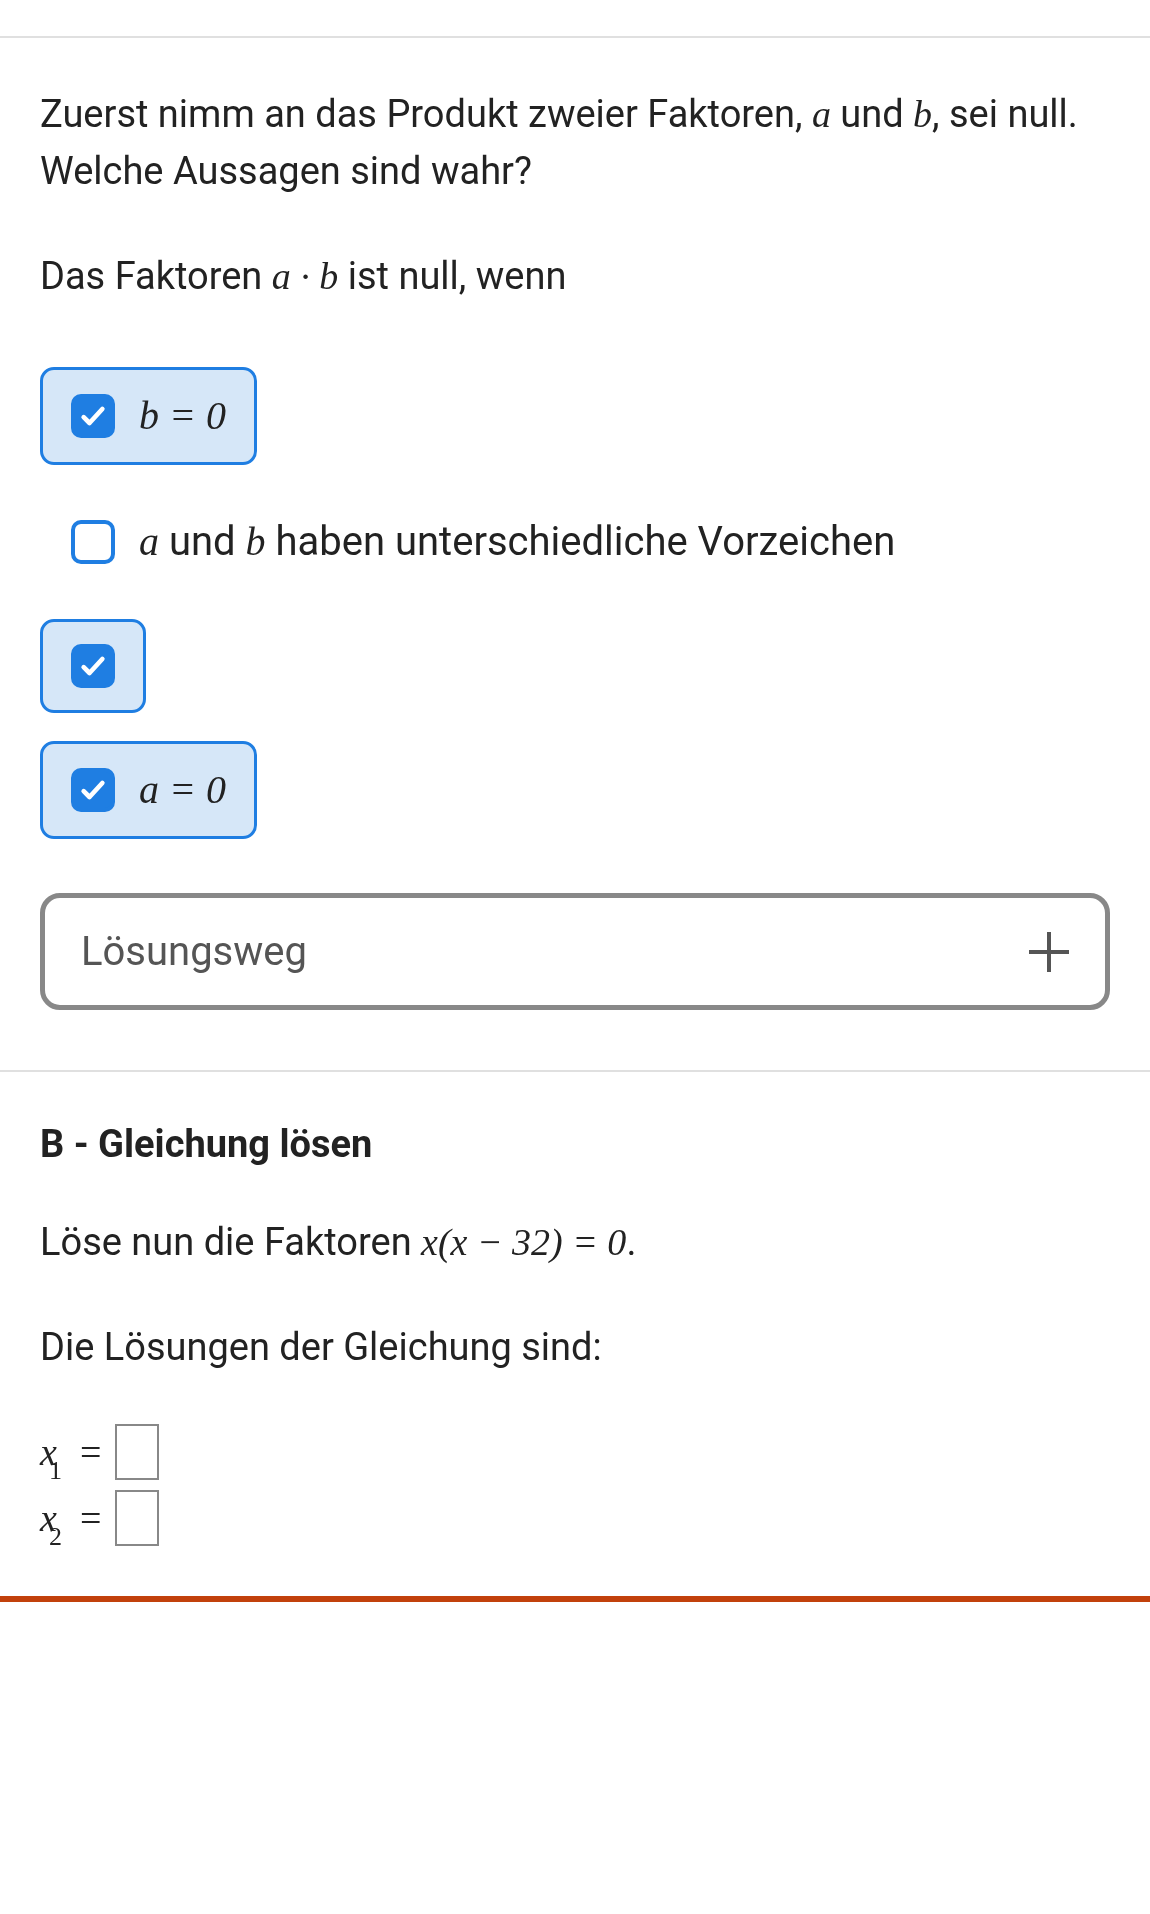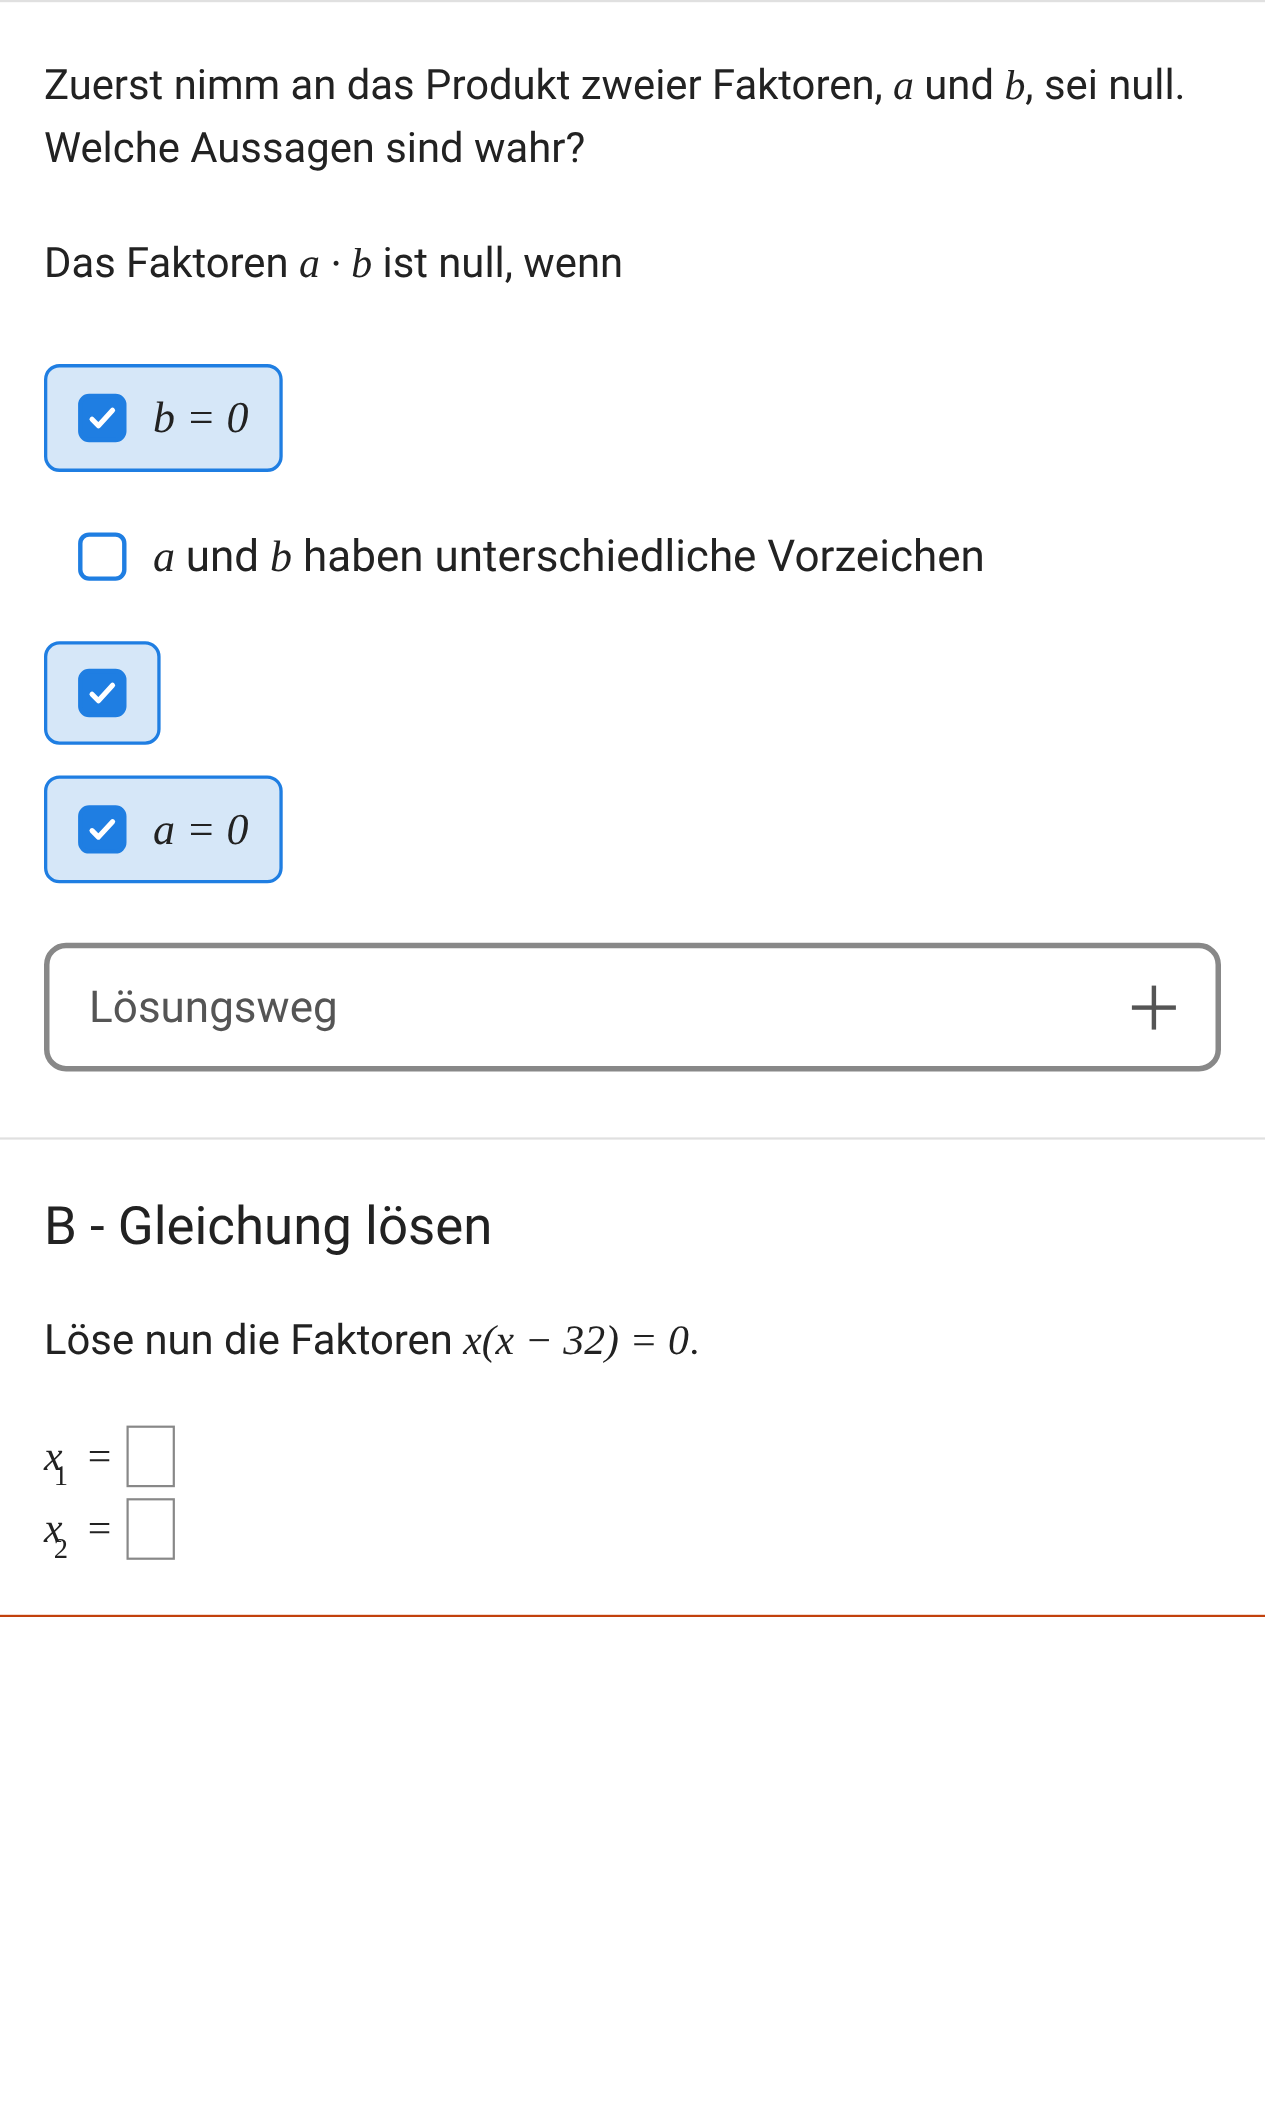--- a/index.html
+++ b/index.html
@@ -6,22 +6,23 @@
     margin: 0;
     padding: 0;
     background: #fff;
     color: #222;
     font-family: "Segoe UI", Roboto, Arial, Helvetica, sans-serif;
   }
   .page {
     width: 1150px;
     box-sizing: border-box;
     border-top: 2px solid #e0e0e0;
-    border-bottom: 2px solid #c2410c;
+    border-bottom: 6px solid #c2410c;
     padding: 48px 40px 40px 40px;
+    margin-top: 36px;
   }
   .para {
     font-size: 38px;
     line-height: 1.5;
     margin: 0 0 48px 0;
   }
   .math { font-style: italic; font-family: "Times New Roman", Georgia, serif; }
   .options {
     margin: 0 0 40px 0;
   }
@@ -90,22 +91,22 @@
     top: 0; bottom: 0; left: 50%; width: 4px; transform: translateX(-50%);
   }
 
   .divider {
     border: none;
     border-top: 2px solid #e0e0e0;
     margin: 0 -40px 50px -40px;
   }
 
   .section-heading {
-    font-weight: normal;
-    font-size: 48px;
+    font-weight: bold;
+    font-size: 38px;
     margin: 0 0 48px 0;
   }
 
   .answer-row {
     display: flex;
     align-items: center;
     gap: 14px;
     font-size: 38px;
     margin: 10px 0;
     font-family: Liberation Serif, serif;
@@ -195,20 +196,21 @@
   </div>
 
   <hr class="divider">
 
   <p class="section-heading">B - Gleichung lösen</p>
 
   <p class="para">
     <span>Löse nun die Faktoren </span><span class="math">x(x − 32) = 0</span><span>.</span>
   </p>
 
+  <p class="para">Die Lösungen der Gleichung sind:</p>
 
   <div>
     <div class="answer-row">
       <span>
         <span class="answer-var-main">x</span><span class="answer-sub">1</span>
       </span>
       <span>=</span>
       <input class="answer-input" value="" style="">
     </div>
     <div class="answer-row">

